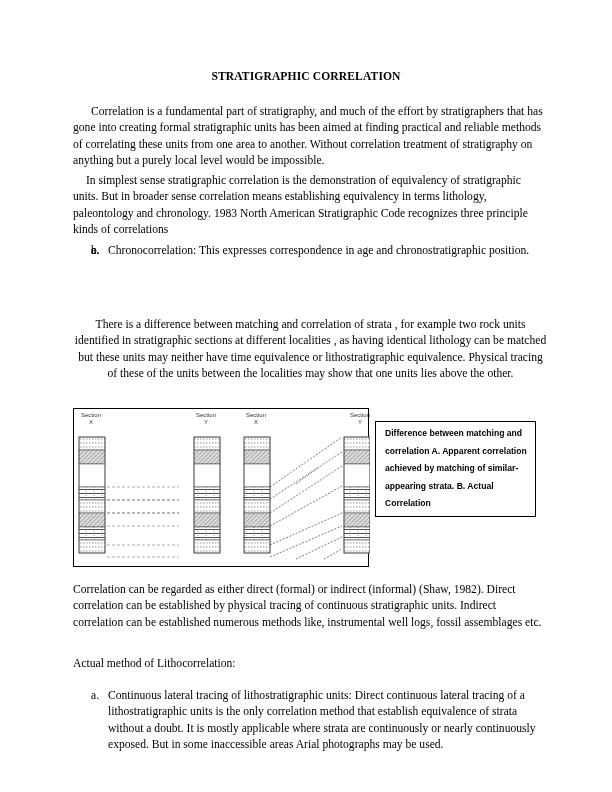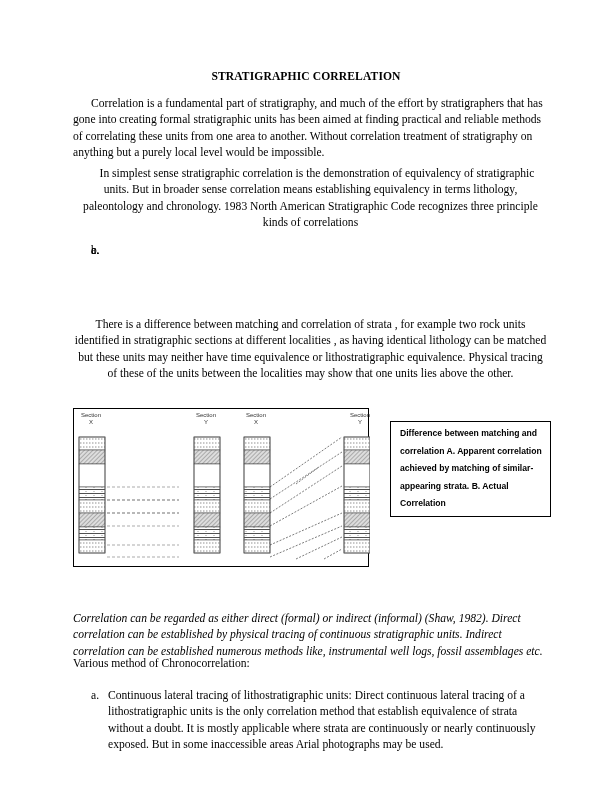--- a/index.html
+++ b/index.html
@@ -8,41 +8,41 @@
   .abs { position:absolute; }
   .title { top:70px; left:0; width:612px; text-align:center; font-weight:bold; font-size:11.6px; letter-spacing:0.1px; }
   .para { left:73px; width:475px; line-height:16.3px; }
   .para p { margin:0; }
   .indent { text-indent:18px; }
   .list { left:91px; width:460px; line-height:16px; margin:0; padding:0; list-style:none; }
   .list li { position:relative; padding-left:17px; }
   .list .mk { position:absolute; left:0; top:0; }
   
   .fig { left:73px; top:408px; width:296px; height:159px; border:1px solid #000; box-sizing:border-box; }
-  .caption { left:390px; top:421px; width:161px; height:96px; border:1px solid #000; box-sizing:border-box; background:#fff;
+  .caption { left:375px; top:421px; width:161px; height:96px; border:1px solid #000; box-sizing:border-box; background:#fff;
              font-family:"Liberation Sans", sans-serif; font-weight:bold; font-size:8.6px; line-height:17.6px; padding:3px 5px 0 9px; }
   svg text { font-family:"Liberation Sans", sans-serif; }
 </style>
 </head>
 <body>
 
 <div class="abs title">STRATIGRAPHIC CORRELATION</div>
 
-<div class="abs para" style="top:96px;">
+<div class="abs para" style="top:104px;">
   <p class="indent">Correlation is a fundamental part of stratigraphy, and much of the effort by stratigraphers that has gone into creating formal stratigraphic units has been aimed at finding practical and reliable methods of correlating these units from one area to another. Without correlation treatment of stratigraphy on anything but a purely local level would be impossible.</p>
 </div>
 
-<div class="abs para" style="top:166px;text-align:center;">
+<div class="abs para" style="top:173px;">
   <p class="indent" style="text-indent:13px">In simplest sense stratigraphic correlation is the demonstration of equivalency of stratigraphic units. But in broader sense correlation means establishing equivalency in terms lithology, paleontology and chronology. 1983 North American Stratigraphic Code recognizes three principle kinds of correlations</p>
 </div>
 
 <ul class="abs list" style="top:243px;">
   <li><span class="mk">a.</span></li>
   <li><span class="mk">b.</span></li>
-  <li><span class="mk">c.</span></li>
+  <li><span class="mk">c.</span><span>Chronocorrelation: This expresses correspondence in age and chronostratigraphic position.</span></li>
 </ul>
 
 <div class="abs para" style="top:317px;text-align:center;">
   <p>There is a difference between matching and correlation of strata , for example two rock units identified in stratigraphic sections at different localities , as having identical lithology can be matched but these units may neither have time equivalence or lithostratigraphic equivalence. Physical tracing of these of the units between the localities may show that one units lies above the other.</p>
 </div>
 
 <div class="abs fig">
   <svg width="296" height="159" viewBox="0 0 296 159">
     <defs>
       <pattern id="dots" width="6" height="4" patternUnits="userSpaceOnUse">
@@ -136,23 +136,23 @@
       <line x1="196" y1="148" x2="268" y2="117"></line>
       <line x1="222" y1="150" x2="268" y2="128"></line>
       <line x1="250" y1="150" x2="268" y2="140"></line>
       <line x1="222" y1="75" x2="245" y2="58"></line>
     </g>
   </svg>
 </div>
 
 <div class="abs caption">Difference between matching and correlation   A. Apparent correlation achieved by matching of similar-appearing strata.  B. Actual Correlation</div>
 
-<div class="abs para" style="top:611px;font-style:italic;">
+<div class="abs para" style="top:582px;">
   <p>Correlation can be regarded as either direct (formal) or indirect (informal) (Shaw, 1982). Direct correlation can be established by physical tracing of continuous stratigraphic units. Indirect correlation can be established numerous methods like, instrumental well logs, fossil assemblages etc.</p>
 </div>
 
 <div class="abs para" style="top:656px;">
-  <p>Various method of Chronocorrelation:</p>
+  <p>Actual method of Lithocorrelation:</p>
 </div>
 
 <ul class="abs list" style="top:688px; width:460px; line-height:16.3px;">
   <li><span class="mk">a.</span><span>Continuous lateral tracing of lithostratigraphic units: Direct continuous lateral tracing of a lithostratigraphic units is the only correlation method that establish equivalence of strata without a doubt. It is mostly applicable where strata are continuously or nearly continuously exposed. But in some inaccessible areas Arial photographs may be used.</span></li>
 </ul>
 
 </body></html>

